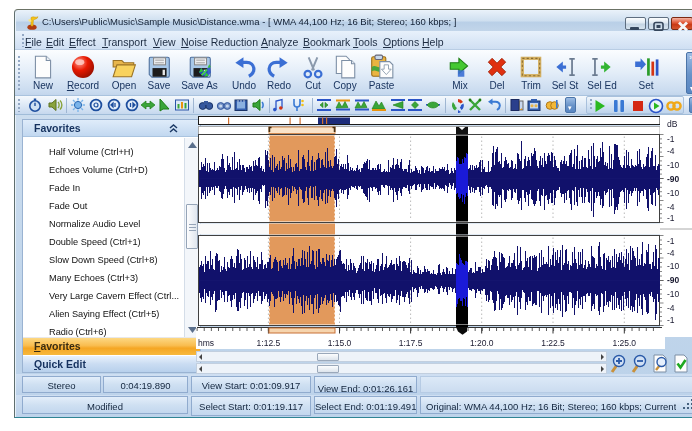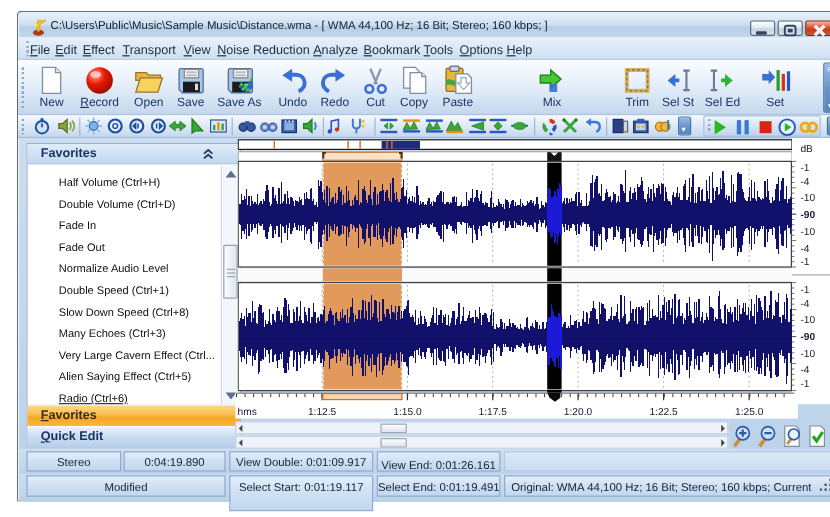--- a/index.html
+++ b/index.html
@@ -137,20 +137,23 @@
           <rect x="2.5" y="2.5" width="13" height="18" rx="1.5" fill="#eab440" stroke="#9a6e1a"></rect>
           <rect x="5.5" y="1" width="7" height="4" rx="1.2" fill="#c8d8ea" stroke="#667"></rect>
           <path d="M2.5 12c4-3 6 3 13-1v4c-7 4-9-2-13 1z" fill="#4aa63c"></path>
           <path d="M10 7h9l3 3v12H10z" fill="#fdfdfd" stroke="#7d8fa5"></path>
           <path d="M14 10h4v4h2.5L16 19l-4.5-5H14z" fill="#fff" stroke="#8899aa" stroke-width=".8"></path>
         </svg>Paste</div>
       <div class="tbtn" style="left:428px;width:34px"><svg width="26" height="26" viewBox="0 0 24 24" style="margin-top:-1px">
           <path d="M3 8h8V4l8 7-8 7v-4H3z" fill="#45c832" stroke="#1f7d14"></path>
           <path d="M10 15h6v6h-6z" fill="#3b6fd4" opacity=".9"></path>
         </svg>Mix</div>
+      <div class="tbtn" style="left:465px;width:34px"><svg width="26" height="26" viewBox="0 0 24 24" style="margin-top:-1px">
+          <path d="M4 7.5 7.5 4l4.5 4.5L16.5 4 20 7.5 15.5 12l4.5 4.5L16.5 20 12 15.5 7.5 20 4 16.5 8.5 12z" fill="#e03010" stroke="#9c1c00" stroke-width=".8"></path>
+        </svg>Del</div>
       <div class="tbtn" style="left:499px;width:34px"><svg width="26" height="26" viewBox="0 0 24 24" style="margin-top:-1px">
           <rect x="4" y="4" width="16" height="16" fill="none" stroke="#d4b062" stroke-width="3"></rect>
           <rect x="4" y="4" width="16" height="16" fill="none" stroke="#8a6d30" stroke-width="1" stroke-dasharray="2 2"></rect>
         </svg>Trim</div>
       <div class="tbtn" style="left:529px;width:42px"><svg width="26" height="26" viewBox="0 0 24 24" style="margin-top:-1px">
           <path d="M10 7 4 12l6 5v-3.5h3v-3h-3z" fill="#3b6fd4"></path>
           <path d="M16 4.5h5M18.5 4.5v15M16 19.5h5" stroke="#6b7b90" stroke-width="1.6" fill="none"></path>
         </svg>Sel St</div>
       <div class="tbtn" style="left:566px;width:42px"><svg width="26" height="26" viewBox="0 0 24 24" style="margin-top:-1px">
           <path d="M14 7l6 5-6 5v-3.5h-3v-3h3z" fill="#32b432"></path>
@@ -336,30 +339,30 @@
       </div>
     </div>
     <div id="panel">
       <div id="phead">
         <span style="position:absolute;left:11px;top:2px">Favorites</span>
         <svg class="abs" style="right:22px;top:4px" width="9" height="9" viewBox="0 0 9 9">
           <path d="M1 4 4.5 1 8 4M1 8 4.5 5 8 8" fill="none" stroke="#1d3a66" stroke-width="1.5"></path>
         </svg>
       </div>
       <div class="fitem" style="top:27px;">Half Volume (Ctrl+H)</div>
-      <div class="fitem" style="top:45px;">Double Volume (Ctrl+D)</div>
+      <div class="fitem" style="top:45px;">Echoes Volume (Ctrl+D)</div>
       <div class="fitem" style="top:63px;">Fade In</div>
       <div class="fitem" style="top:81px;">Fade Out</div>
       <div class="fitem" style="top:99px;">Normalize Audio Level</div>
       <div class="fitem" style="top:117px;">Double Speed (Ctrl+1)</div>
       <div class="fitem" style="top:135px;">Slow Down Speed (Ctrl+8)</div>
       <div class="fitem" style="top:153px;">Many Echoes (Ctrl+3)</div>
       <div class="fitem" style="top:171px;">Very Large Cavern Effect (Ctrl...</div>
       <div class="fitem" style="top:189px;">Alien Saying Effect (Ctrl+5)</div>
-      <div class="fitem" style="top:207px;text-decoration:underline;">Radio (Ctrl+6)</div>
+      <div class="fitem" style="top:207px;">Radio (Ctrl+6)</div>
       <div id="pscroll">
         <svg class="abs" style="left:3px;top:4px" width="9" height="7">
           <path d="M4.5 0 9 6H0z" fill="#5a6f8c"></path>
         </svg>
         <svg class="abs" style="left:3px;bottom:4px" width="9" height="7">
           <path d="M4.5 7 9 1H0z" fill="#5a6f8c"></path>
         </svg>
         <div class="abs" style="left:1px;top:66px;width:12px;height:45px;background:linear-gradient(90deg,#fdfdfe,#dfe6ee);border:1px solid #96a5b8;border-radius:1px">
           <div class="abs" style="left:2px;top:19px;width:7px;height:1px;background:#96a5b8"></div>
           <div class="abs" style="left:2px;top:22px;width:7px;height:1px;background:#96a5b8"></div>
@@ -600,25 +603,25 @@
       </g>
       <g transform="translate(63 0)">
         <path d="M4 3h9l3 3v14H4z" fill="#fdfdfd" stroke="#7d8fa5"></path>
         <path d="M6.5 11.5l3 4L14.5 8" fill="none" stroke="#1fa820" stroke-width="2.6"></path>
       </g>
     </svg>
     <div class="srow" style="top:364px;height:21px"></div>
     <div class="srow" style="top:385px;height:22px"></div>
     <div class="scell" style="left:7px;top:366px;width:79px;height:17px;padding-top:3px">Stereo</div>
     <div class="scell" style="left:88px;top:366px;width:85px;height:17px;padding-top:3px">0:04:19.890</div>
-    <div class="scell" style="left:176px;top:366px;width:120px;height:17px;padding-top:3px">View Double: 0:01:09.917</div>
+    <div class="scell" style="left:176px;top:366px;width:120px;height:17px;padding-top:3px">View Start: 0:01:09.917</div>
     <div class="scell" style="left:299px;top:366px;width:103px;height:17px;padding-top:6px">View End: 0:01:26.161</div>
     <div id="statusempty" style="left:405px;top:366px;width:274px;height:17px"></div>
     <div class="scell" style="left:7px;top:386px;width:166px;height:18px;padding-top:4px">Modified</div>
-    <div class="scell" style="left:176px;top:386px;width:120px;height:30px;padding-top:4px">Select Start: 0:01:19.117</div>
+    <div class="scell" style="left:176px;top:386px;width:120px;height:20px;padding-top:4px">Select Start: 0:01:19.117</div>
     <div class="scell" style="left:299px;top:386px;width:103px;height:18px;padding-top:4px">Select End: 0:01:19.491</div>
     <div class="scell" style="left:405px;top:386px;width:276px;height:18px;padding-top:4px;text-align:left;white-space:nowrap;overflow:hidden"><span style="display:inline-block;margin-left:5px;max-width:250px;overflow:hidden">Original: WMA 44,100 Hz; 16 Bit; Stereo; 160 kbps; Current: Ste</span></div>
     <svg class="abs" style="left:668px;top:388px" width="12" height="13" viewBox="0 0 12 13">
       <g fill="#44607e">
         <rect x="8" y="1" width="2" height="2"></rect>
         <rect x="8" y="5" width="2" height="2"></rect>
         <rect x="8" y="9" width="2" height="2"></rect>
         <rect x="4" y="5" width="2" height="2"></rect>
         <rect x="4" y="9" width="2" height="2"></rect>
         <rect x="0" y="9" width="2" height="2"></rect>

